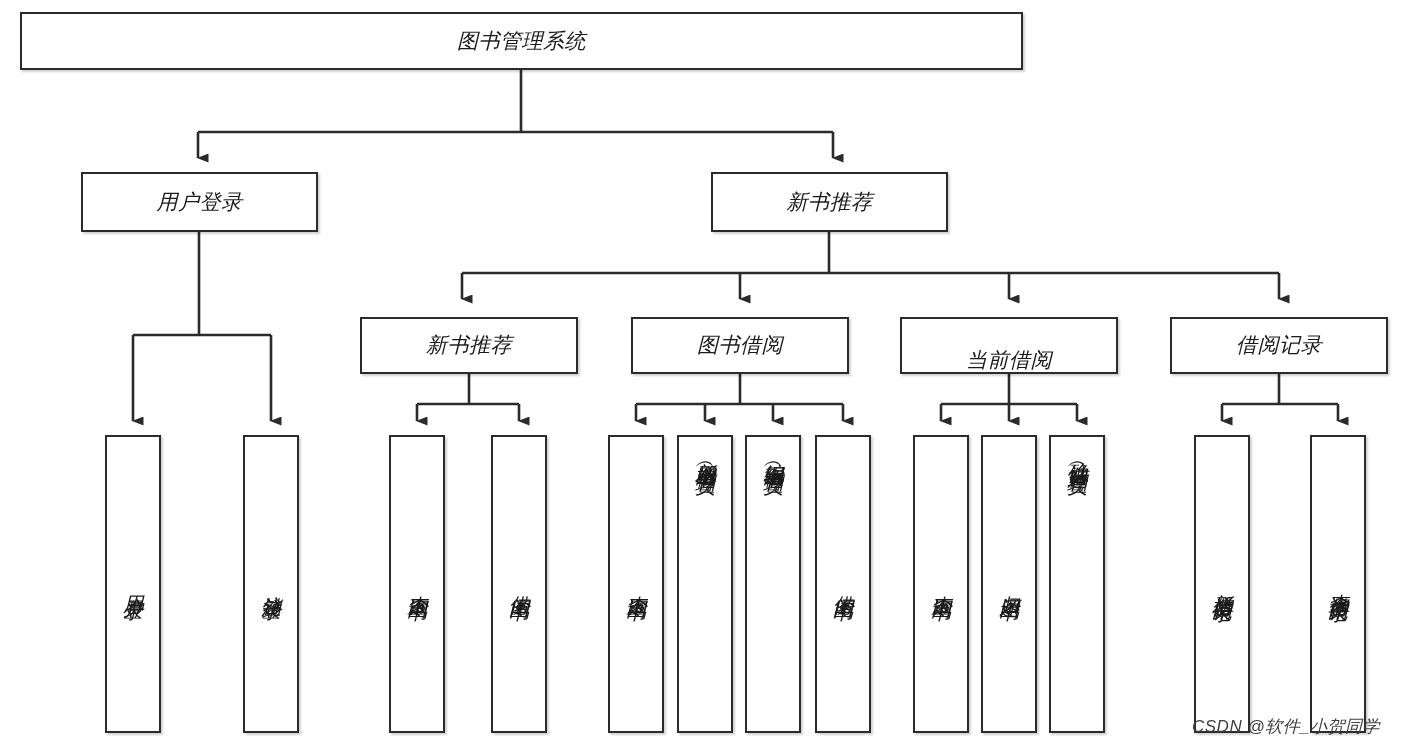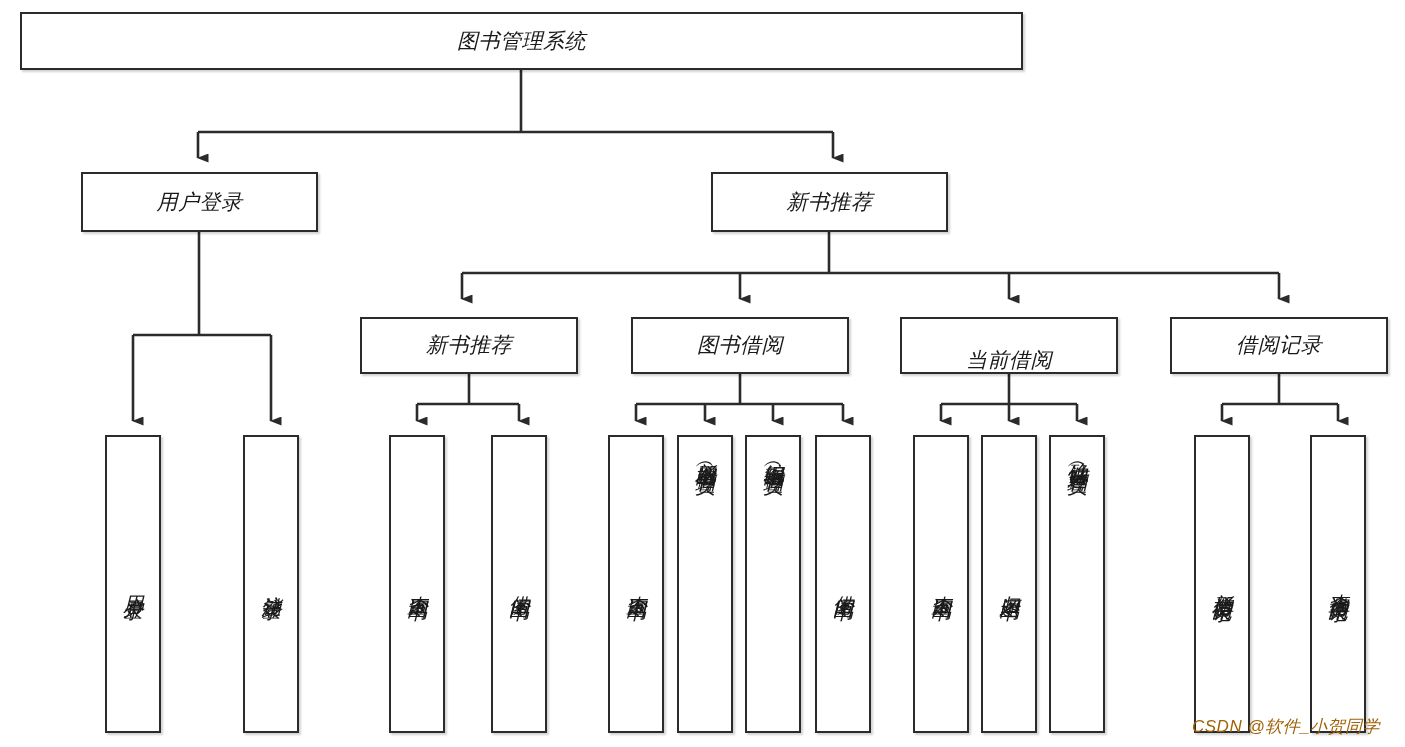--- a/index.html
+++ b/index.html
@@ -57,21 +57,21 @@
     letter-spacing: 2px;
     white-space: nowrap;
   }
   .node.vertical.mid {
     align-items: center;
     padding-top: 0;
   }
   .watermark {
     position: absolute;
     font-size: 17px;
-    color: #a16207;
+    color: #404040;
     white-space: nowrap;
     letter-spacing: 0.5px;
   }
 </style>
 </head>
 <body>
 
 <div id="canvas">
 
   <svg class="connectors" viewBox="0 0 1405 747" xmlns="http://www.w3.org/2000/svg">

